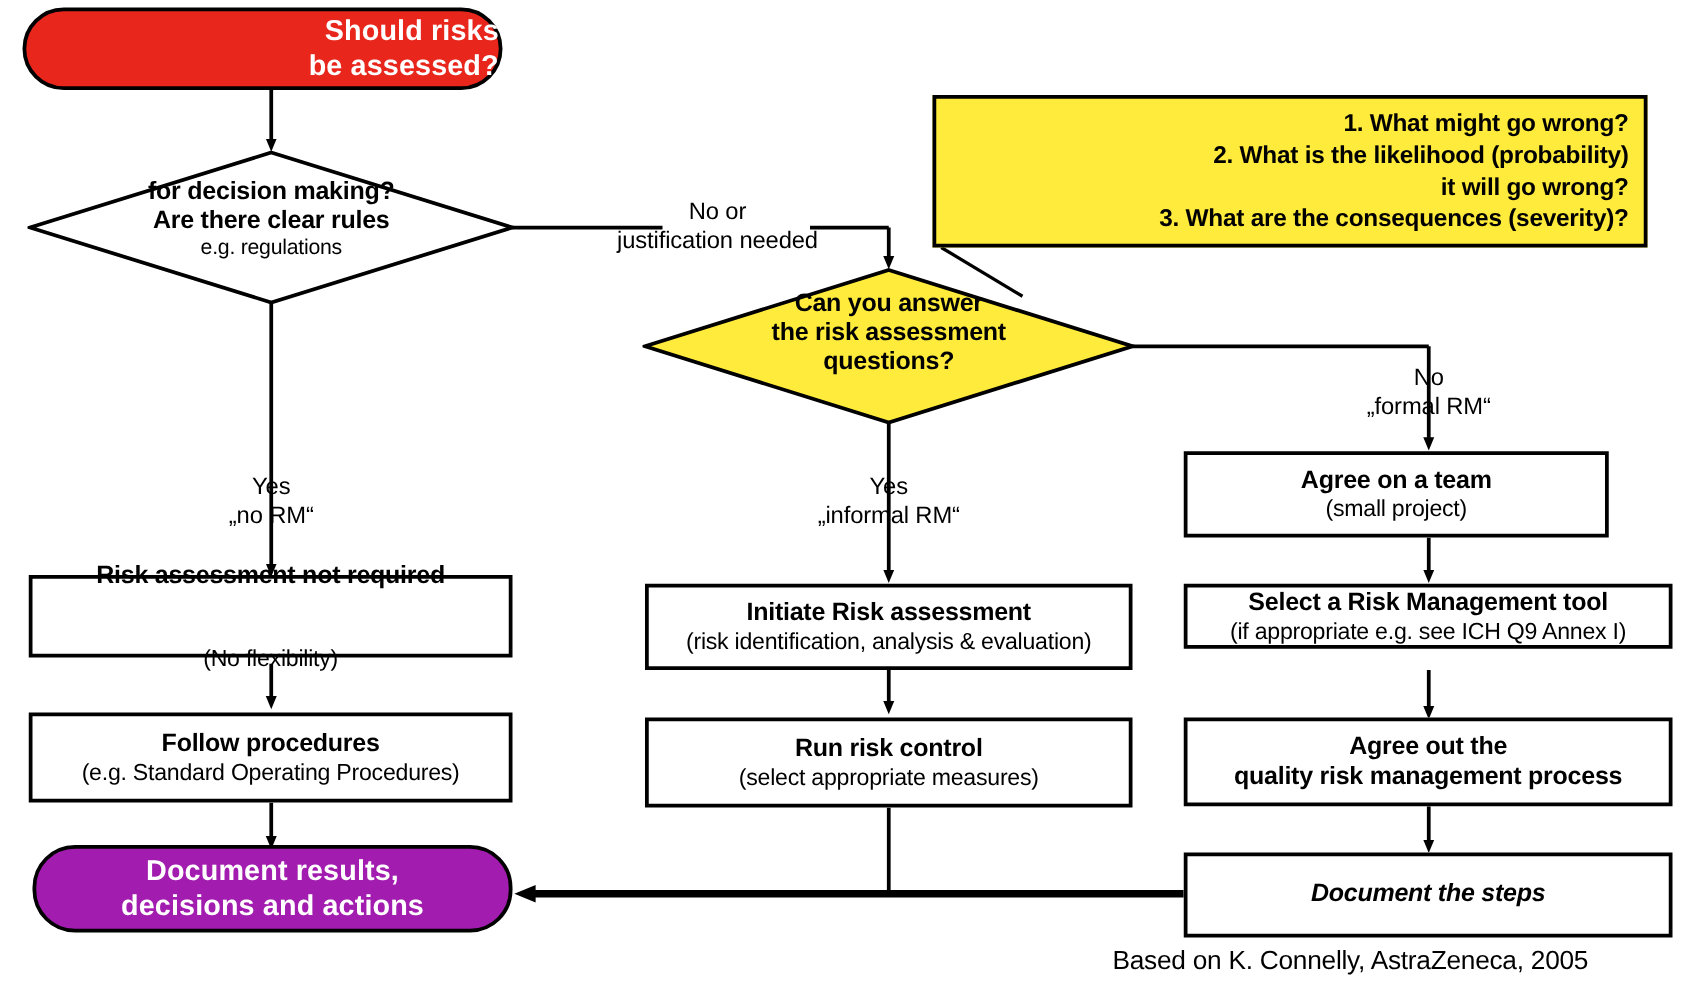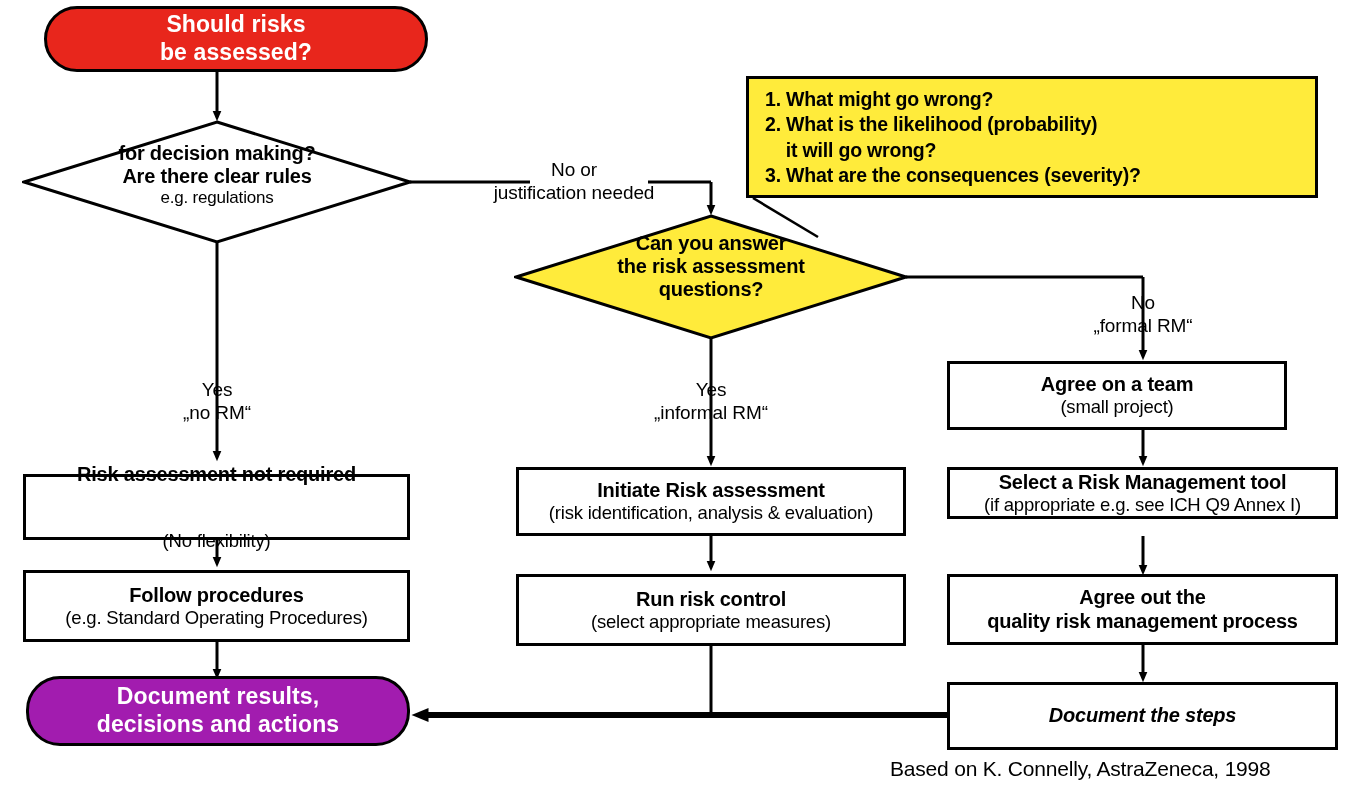--- a/index.html
+++ b/index.html
@@ -75,21 +75,21 @@
   
   .note{
     position:absolute;
     background:#ffeb3b;
     border:3px solid #000000;
     box-sizing:border-box;
     padding:8px 12px 8px 16px;
     font-weight:bold;
     font-size:19.5px;
     line-height:1.30;
-    text-align:left;
+    text-align:right;
     letter-spacing:-0.2px;
   }
   .note .li{display:block;white-space:pre;}
   
   .elabel{
     position:absolute;
     font-size:19px;
     font-weight:normal;
     text-align:center;
     line-height:1.22;
@@ -150,21 +150,21 @@
       <line x1="1143" y1="645" x2="1143" y2="677" marker-end="url(#ah)"></line>
 
       <line x1="753" y1="198" x2="818" y2="237" stroke-width="2.6"></line>
     </g>
 
     <g stroke="#000000" fill="none" stroke-width="6">
       <line x1="947" y1="715" x2="420" y2="715" marker-end="url(#ahBig)"></line>
     </g>
   </svg>
 
-  <div class="node term start" style="left:44px;top:6px;width:384px;height:66px;">
+  <div class="node term start" style="left:18px;top:6px;width:384px;height:66px;align-items:flex-end;">
     <span>Should risks</span>
     <span>be assessed?</span>
   </div>
 
   <div class="diamond" style="left:22px;top:120px;width:390px;height:124px;">
     <svg width="390" height="124" viewBox="0 0 390 124" xmlns="http://www.w3.org/2000/svg">
       <polygon points="195,2 388,62 195,122 2,62" fill="#ffffff" stroke="#000000" stroke-width="3"></polygon>
     </svg>
     <div class="dlabel" style="top:22px;">
       <span class="t1">for decision making?</span>
@@ -204,21 +204,21 @@
   <div class="elabel" style="left:611px;top:378px;width:200px;">
     <span class="l">Yes</span>
     <span class="l">„informal RM“</span>
   </div>
 
   <div class="elabel" style="left:1043px;top:291px;width:200px;">
     <span class="l">No</span>
     <span class="l">„formal RM“</span>
   </div>
 
-  <div class="node proc" style="left:23px;top:474px;width:387px;height:66px;gap:44px;">
+  <div class="node proc" style="left:23px;top:460px;width:387px;height:66px;gap:44px;">
     <span class="t1">Risk assessment not required</span>
     <span class="t2">(No flexibility)</span>
   </div>
 
   <div class="node proc" style="left:23px;top:570px;width:387px;height:72px;">
     <span class="t1">Follow procedures</span>
     <span class="t2">(e.g. Standard Operating Procedures)</span>
   </div>
 
   <div class="node term end" style="left:26px;top:676px;width:384px;height:70px;">
@@ -248,15 +248,15 @@
 
   <div class="node proc" style="left:947px;top:574px;width:391px;height:71px;">
     <span class="t1">Agree out the</span>
     <span class="t1">quality risk management process</span>
   </div>
 
   <div class="node proc" style="left:947px;top:682px;width:391px;height:68px;font-style:italic;">
     <span class="t1">Document the steps</span>
   </div>
 
-  <div class="credit" style="left:890px;top:757px;">Based on K. Connelly, AstraZeneca, 1998</div>
+  <div class="credit" style="left:890px;top:757px;">Based on K. Connelly, AstraZeneca, 2005</div>
 
 </div>
 
 </body></html>

